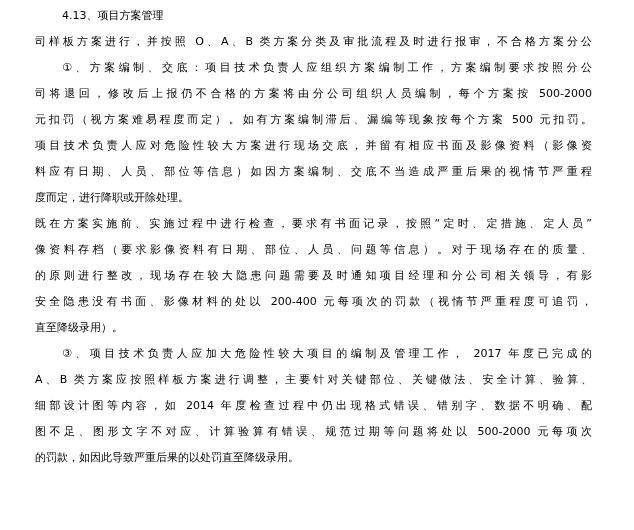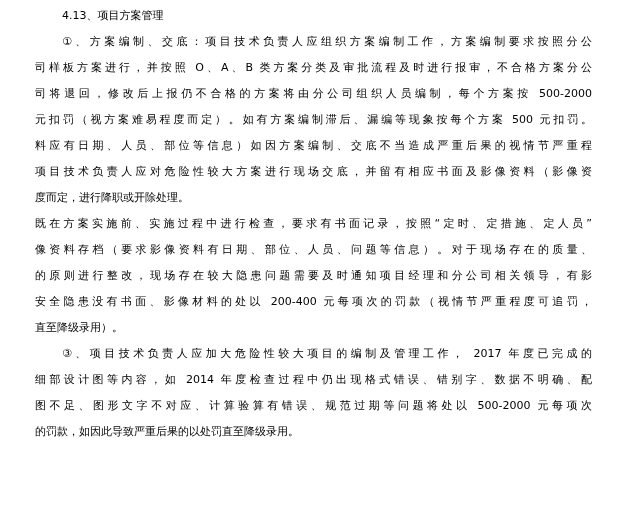--- a/index.html
+++ b/index.html
@@ -43,36 +43,37 @@
     padding-left: 27px;
   }
 </style>
 </head>
 <body>
 
 <div class="doc">
   <div class="line heading">4.13、项目方案管理</div>
 
   <div>
+    <div class="line justify">司样板方案进行，并按照 O、A、B 类方案分类及审批流程及时进行报审，不合格方案分公</div>
     <div class="line justify indent">①、方案编制、交底：项目技术负责人应组织方案编制工作，方案编制要求按照分公</div>
-    <div class="line justify">司样板方案进行，并按照 O、A、B 类方案分类及审批流程及时进行报审，不合格方案分公</div>
     <div class="line justify">司将退回，修改后上报仍不合格的方案将由分公司组织人员编制，每个方案按 500-2000</div>
     <div class="line justify">元扣罚（视方案难易程度而定）。如有方案编制滞后、漏编等现象按每个方案 500 元扣罚。</div>
+    <div class="line justify">项目技术负责人应对危险性较大方案进行现场交底，并留有相应书面及影像资料（影像资</div>
     <div class="line justify">料应有日期、人员、部位等信息）如因方案编制、交底不当造成严重后果的视情节严重程</div>
-    <div class="line justify">项目技术负责人应对危险性较大方案进行现场交底，并留有相应书面及影像资料（影像资</div>
     <div class="line">度而定，进行降职或开除处理。</div>
   </div>
 
   <div>
     <div class="line justify">既在方案实施前、实施过程中进行检查，要求有书面记录，按照“定时、定措施、定人员”</div>
     <div class="line justify">像资料存档（要求影像资料有日期、部位、人员、问题等信息）。对于现场存在的质量、</div>
     <div class="line justify">的原则进行整改，现场存在较大隐患问题需要及时通知项目经理和分公司相关领导，有影</div>
     <div class="line justify">安全隐患没有书面、影像材料的处以 200-400 元每项次的罚款（视情节严重程度可追罚，</div>
     <div class="line">直至降级录用）。</div>
   </div>
 
   <div>
     <div class="line justify indent">③、项目技术负责人应加大危险性较大项目的编制及管理工作， 2017 年度已完成的</div>
+    <div class="line justify">A、B 类方案应按照样板方案进行调整，主要针对关键部位、关键做法、安全计算、验算、</div>
     <div class="line justify">细部设计图等内容，如 2014 年度检查过程中仍出现格式错误、错别字、数据不明确、配</div>
     <div class="line justify">图不足、图形文字不对应、计算验算有错误、规范过期等问题将处以 500-2000 元每项次</div>
     <div class="line">的罚款，如因此导致严重后果的以处罚直至降级录用。</div>
   </div>
 </div>
 
 </body></html>

